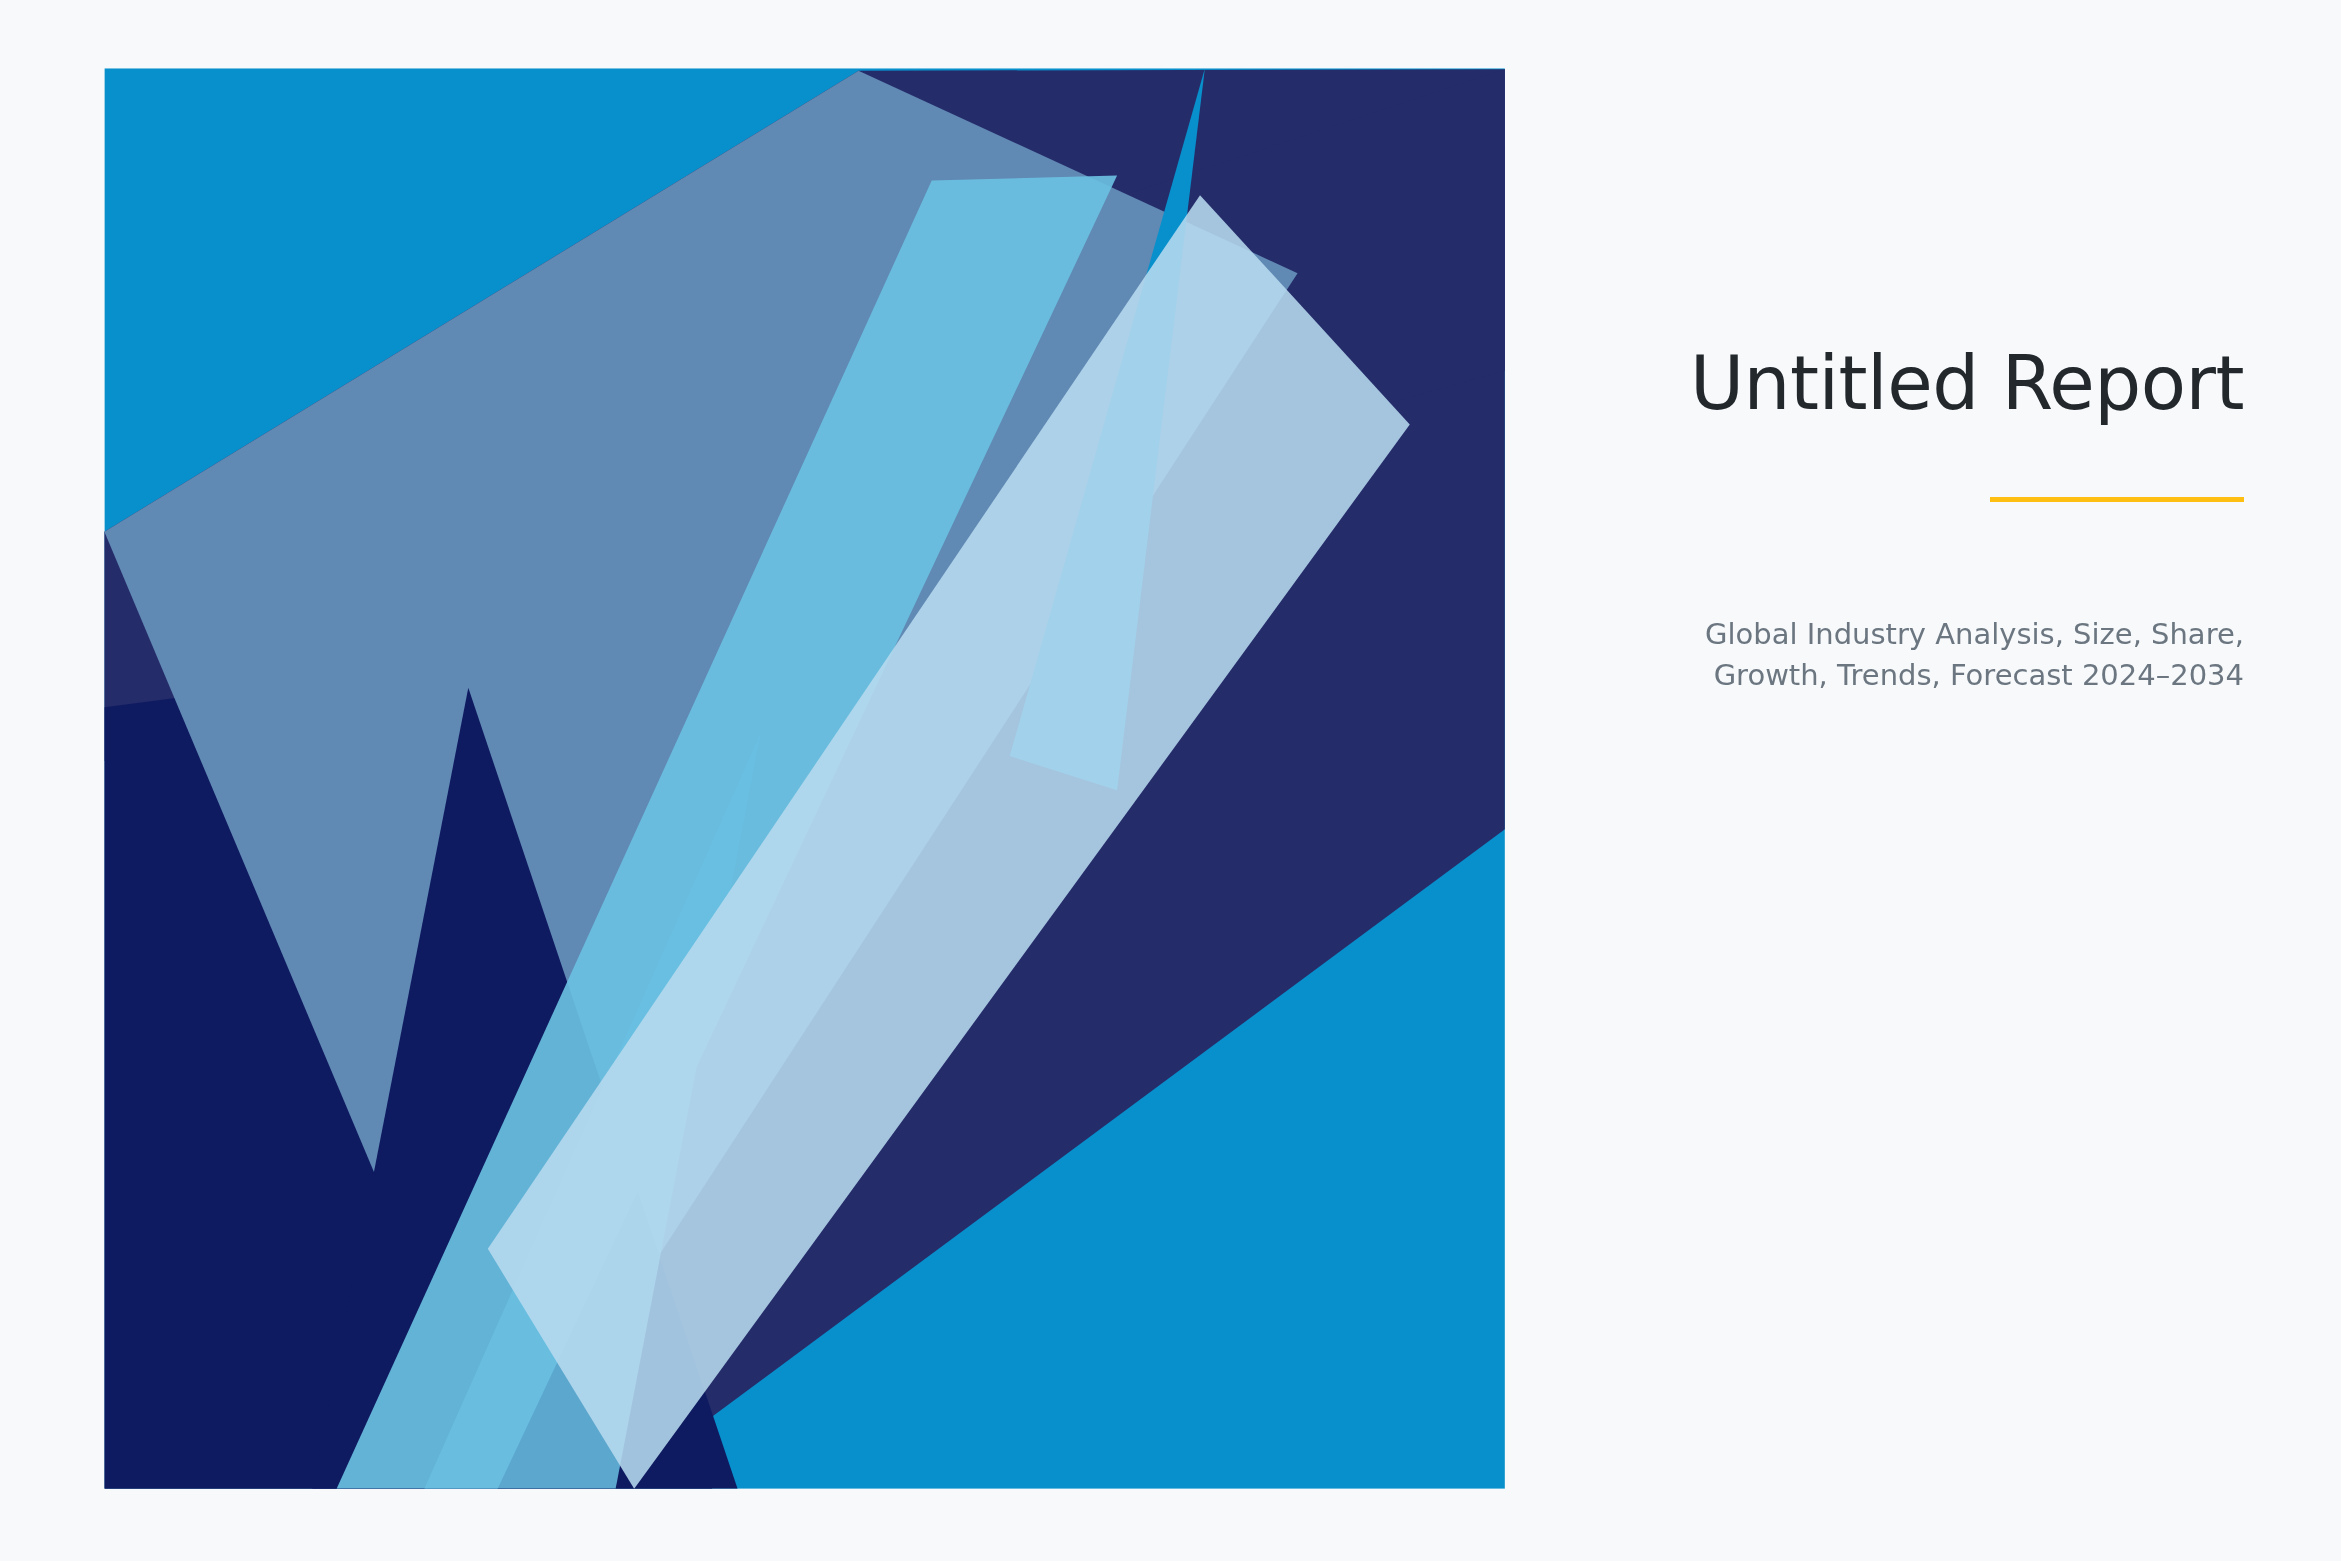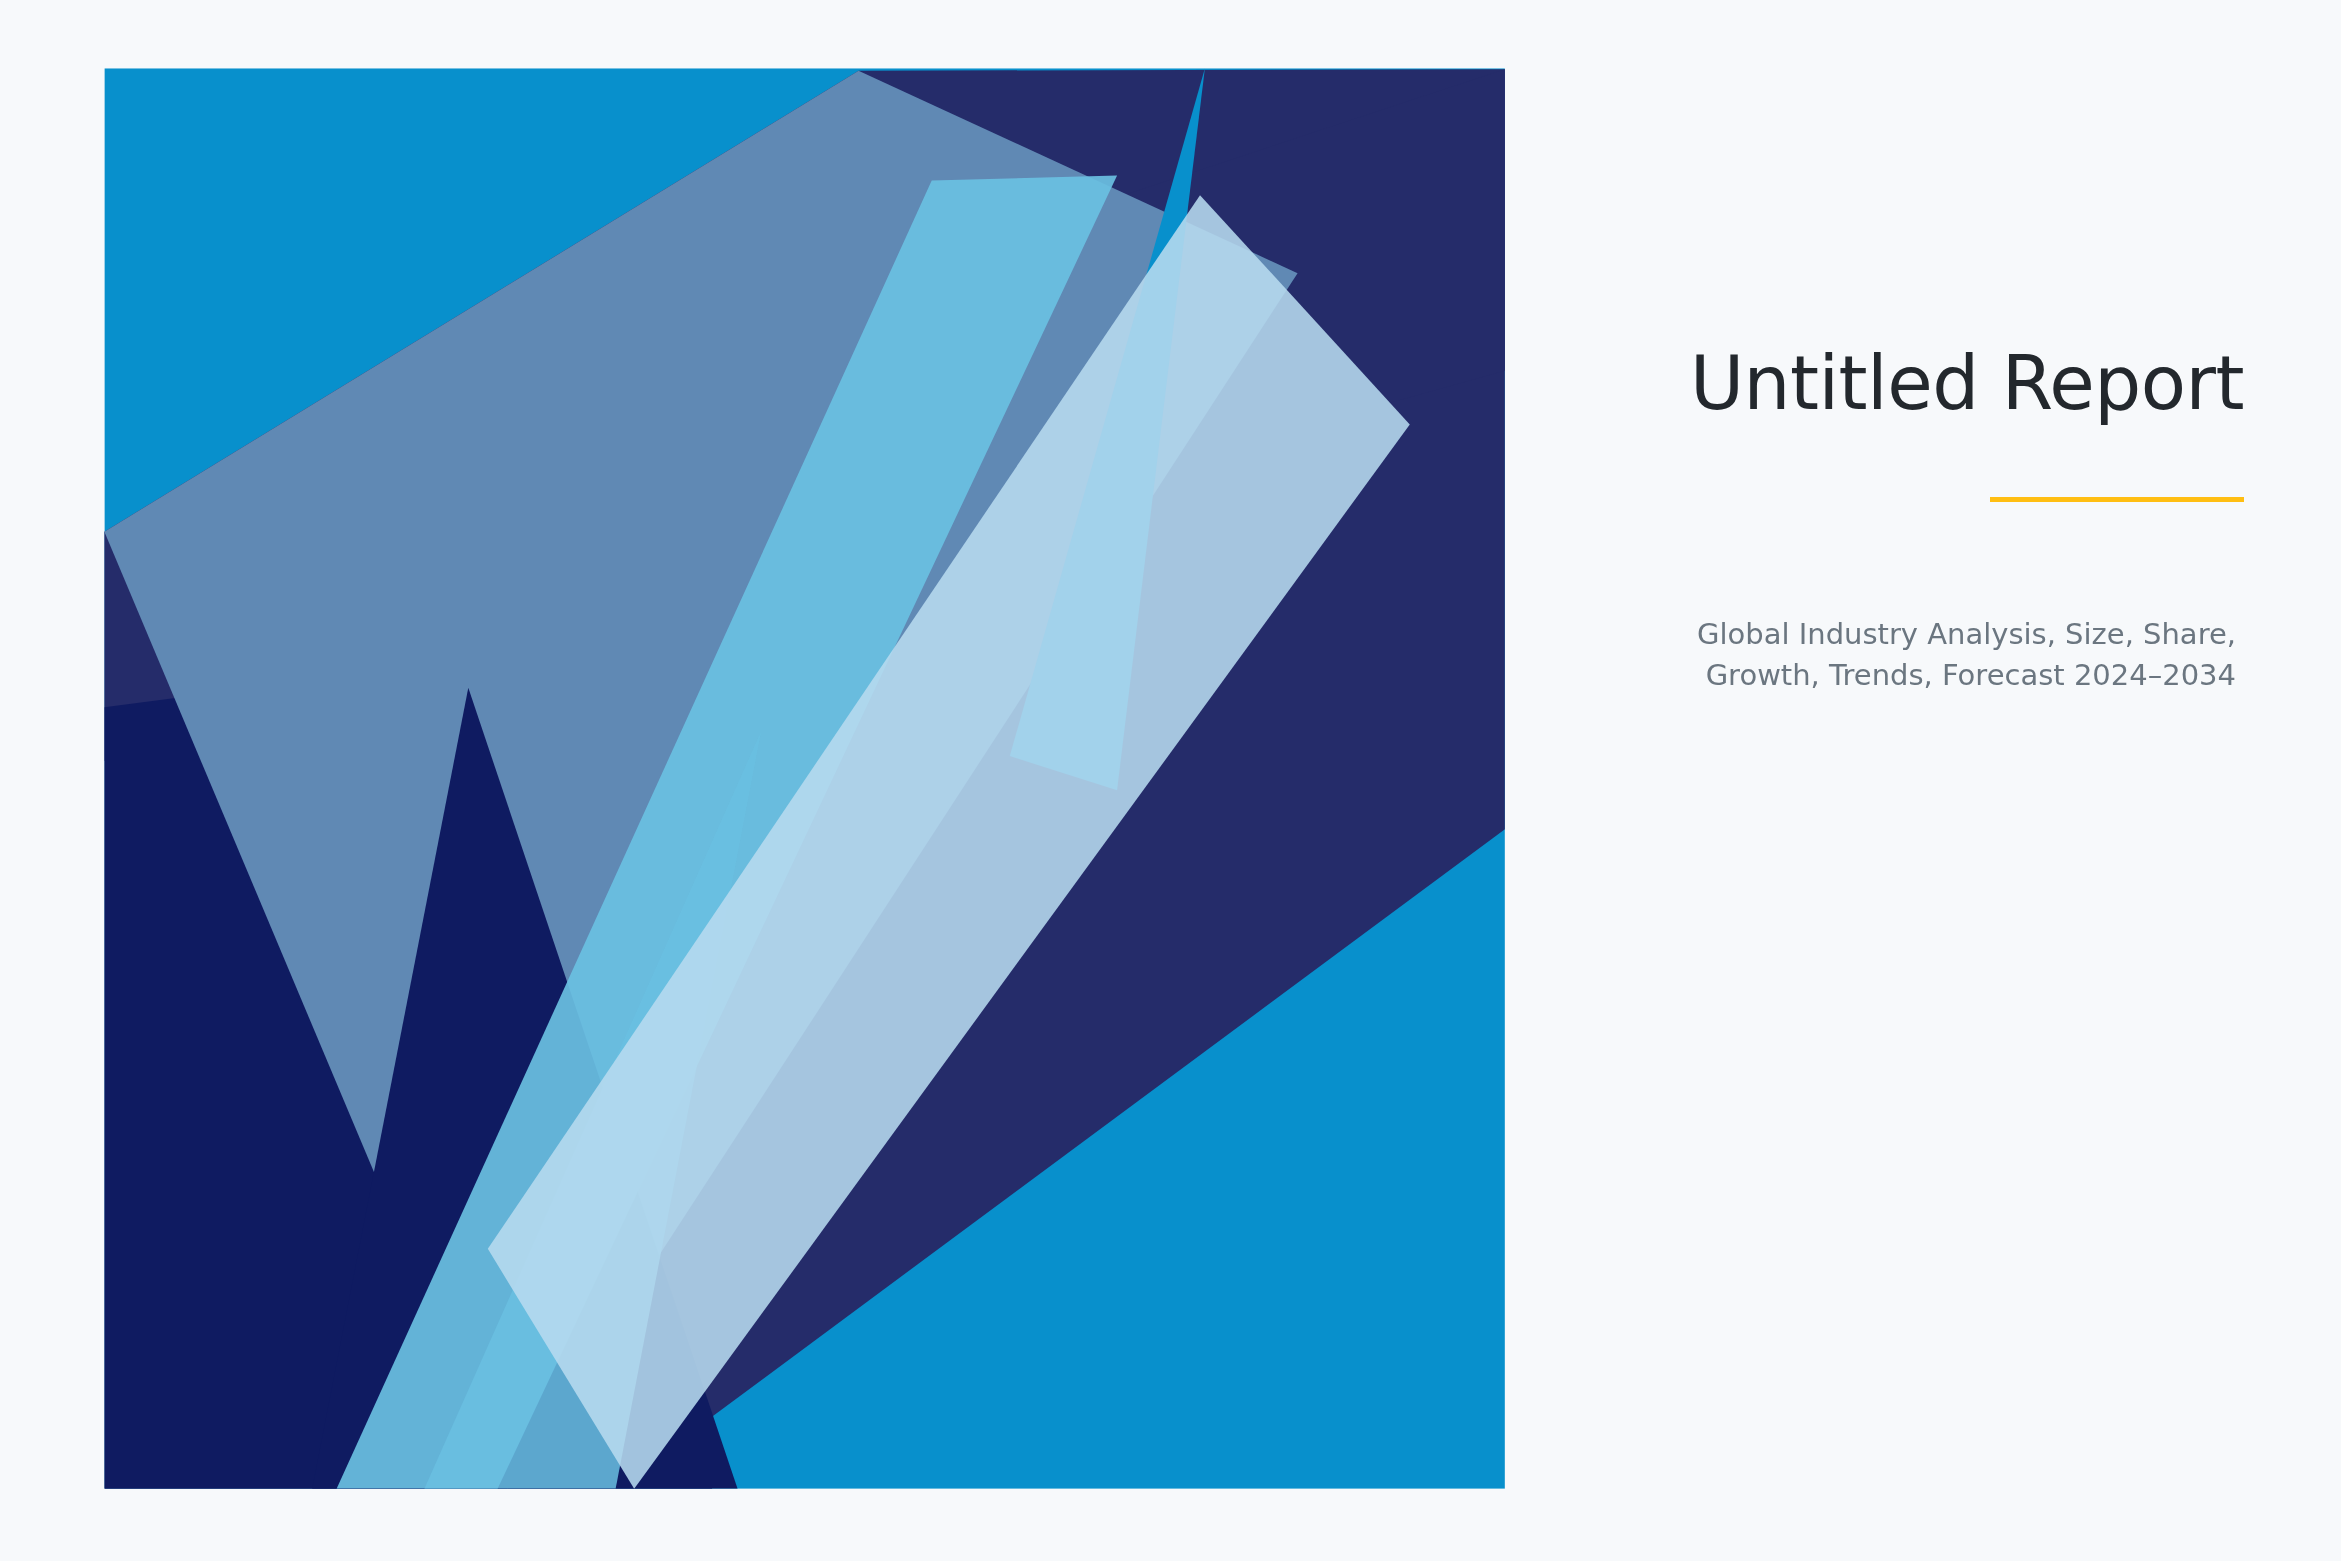--- a/index.html
+++ b/index.html
@@ -60,21 +60,21 @@
   }
 
   .accent-rule {
     margin-top: 72px;
     width: 254px;
     height: 5.4px;
     background: #ffbe12;
   }
 
   .report-subtitle {
-    margin: 8px;
+    margin: 0;
     margin-top: 112px;
     width: 615px;
     font-family: "DejaVu Sans", "Liberation Sans", sans-serif;
     font-weight: 400;
     font-size: 29px;
     line-height: 1.42;
     color: #6b7680;
     text-align: right;
   }
 </style>

